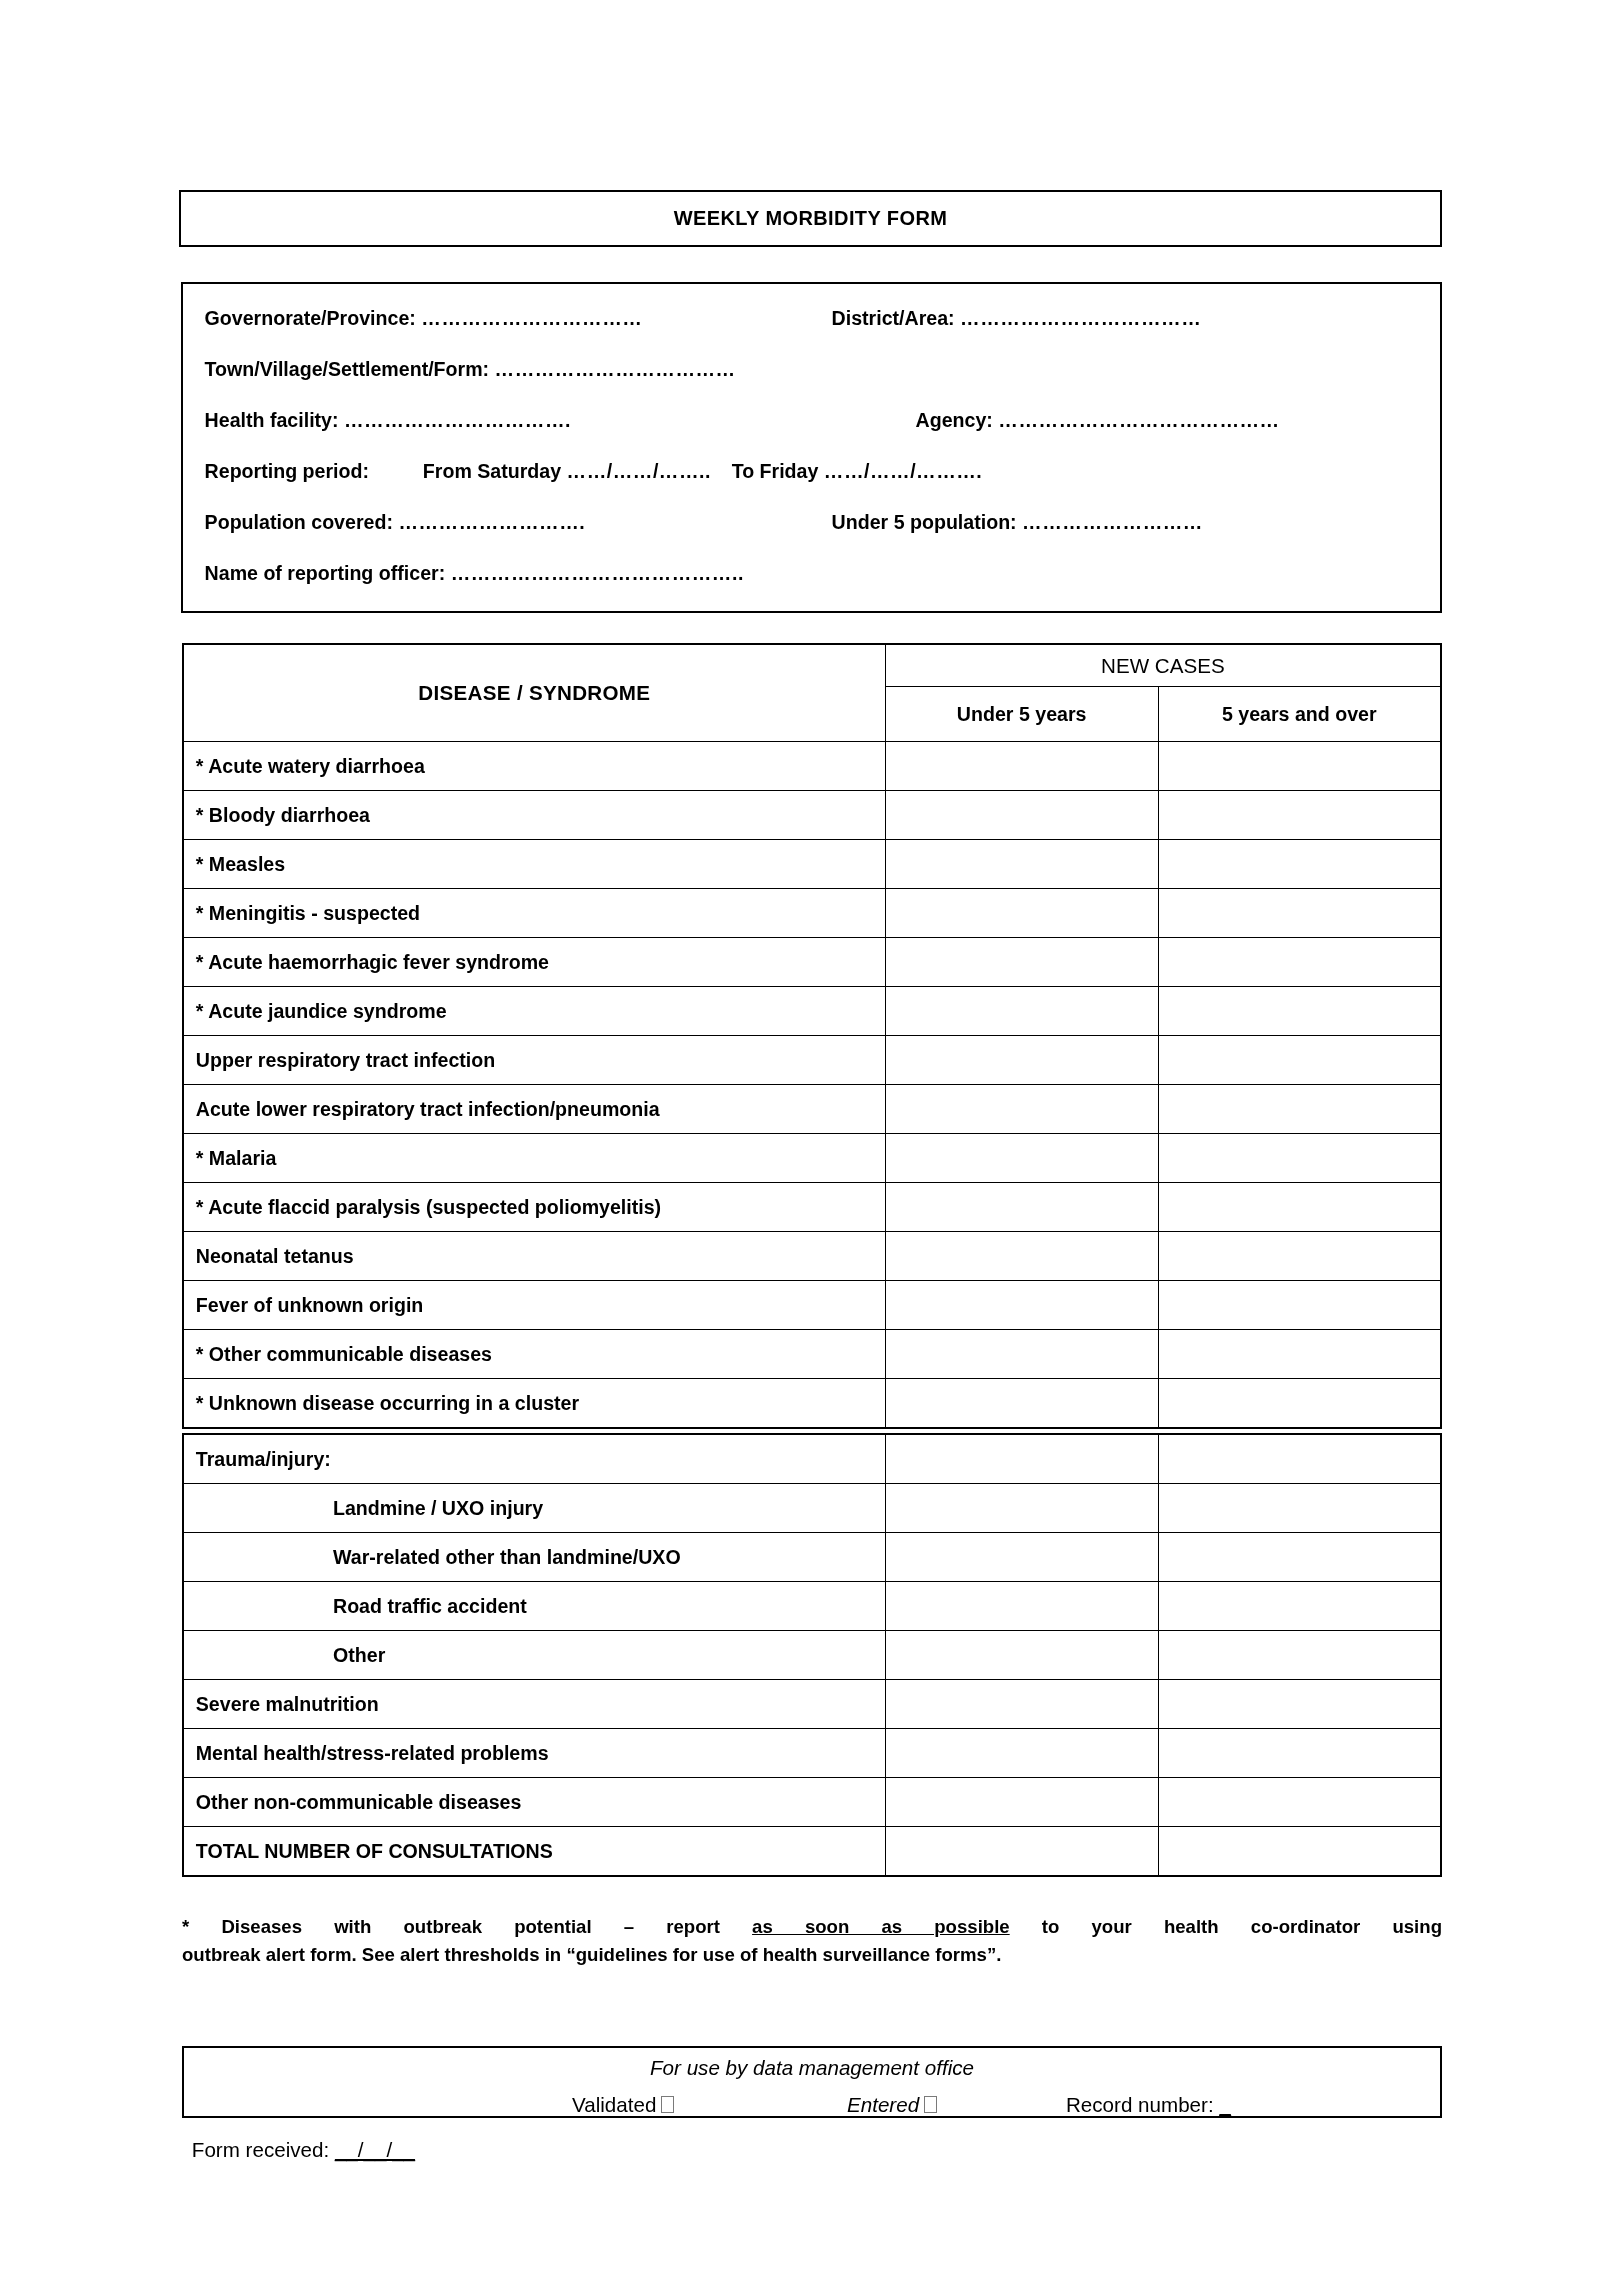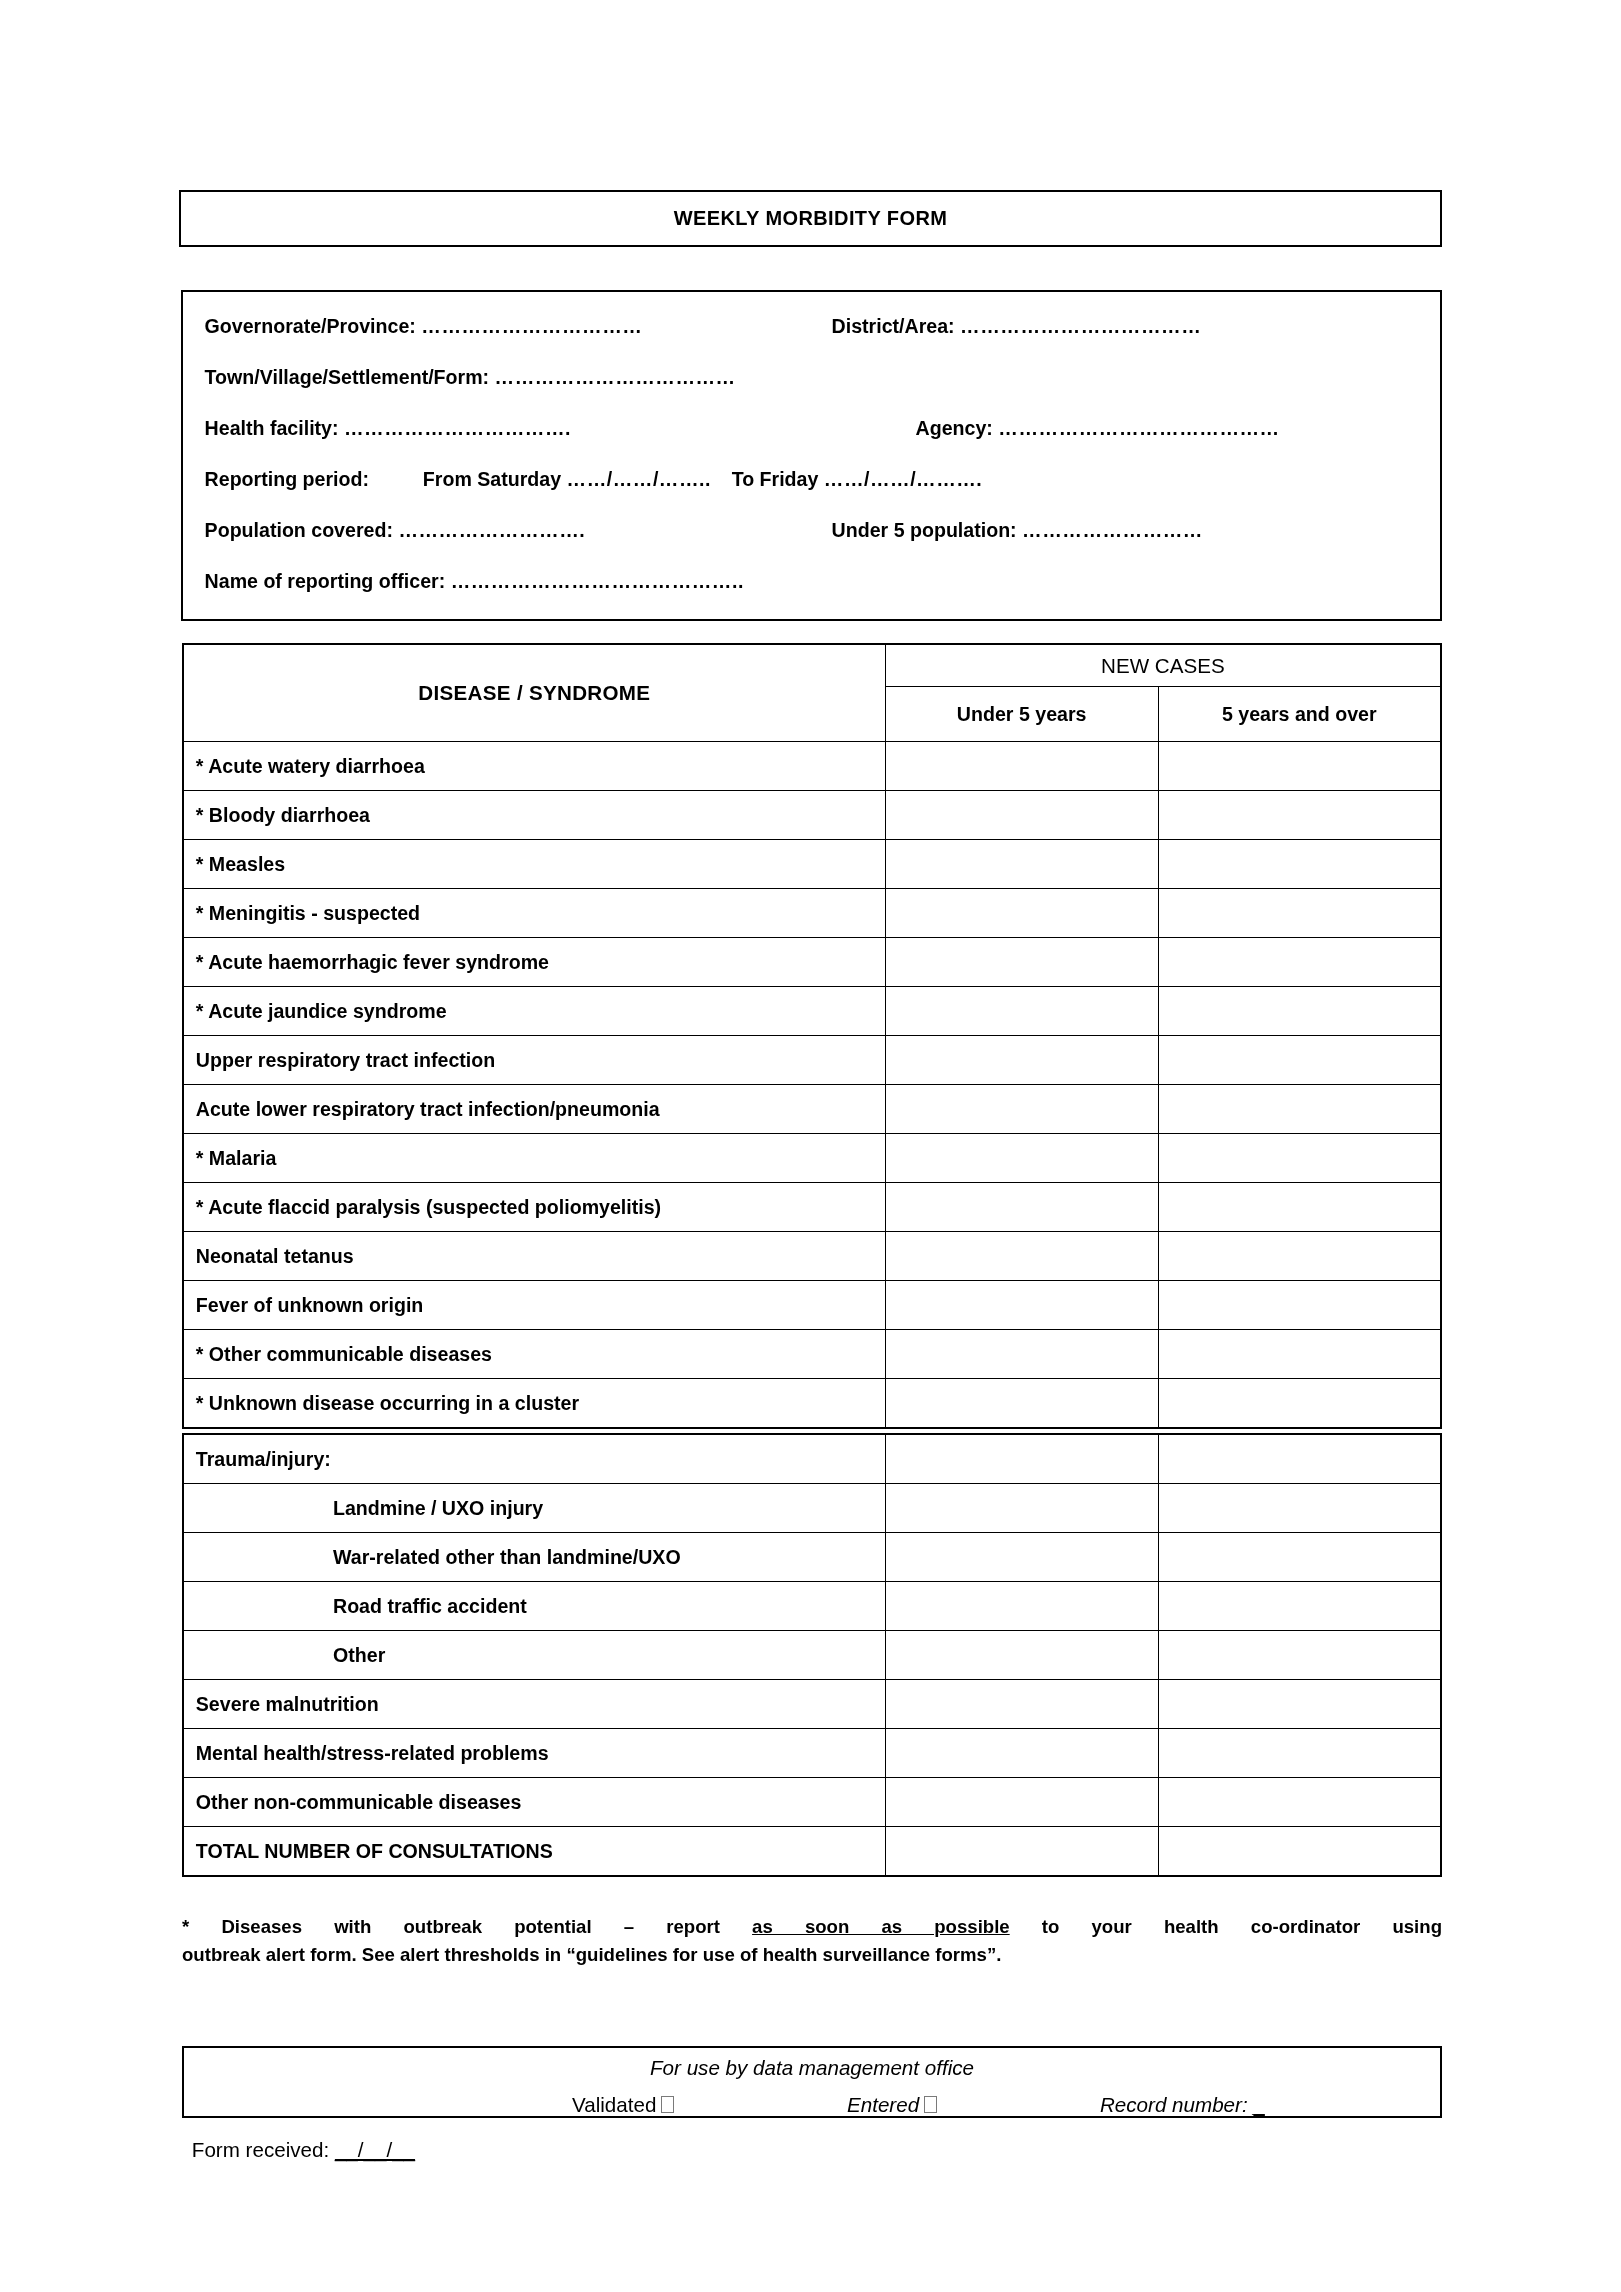--- a/index.html
+++ b/index.html
@@ -44,21 +44,20 @@
   
   .header-box {
     position: absolute;
     left: 181px;
     top: 282px;
     width: 1261px;
     height: 331px;
     border: 2.9px solid #000;
     box-sizing: border-box;
     padding: 19.6px 0 0 21.6px;
-    margin-top: 8px;
   }
   .hrow {
     font-size: 19.6px;
     font-weight: bold;
     height: 51px;
     line-height: 29px;
     white-space: nowrap;
     position: relative;
   }
   .hrow .seg { display: inline-block; }
@@ -159,21 +158,21 @@
   .footer-line {
     position: relative;
     height: 35px;
     font-size: 20.6px;
     line-height: 35px;
   }
   .footer-line span.f { position: absolute; white-space: nowrap; }
   .f-received { left: 7.8px; margin-top: 45px; }
   .f-validated { left: 388px; }
   .f-entered { left: 663px; font-style: italic; }
-  .f-record { left: 916px; font-style: italic; }
+  .f-record { left: 882px; }
   .uline { text-decoration: underline; }
   .boxglyph {
     display: inline-block;
     width: 10.8px;
     height: 14.7px;
     border: 1px solid #7a7a7a;
     vertical-align: -1px;
     margin-left: 4.9px;
   }
 </style>

